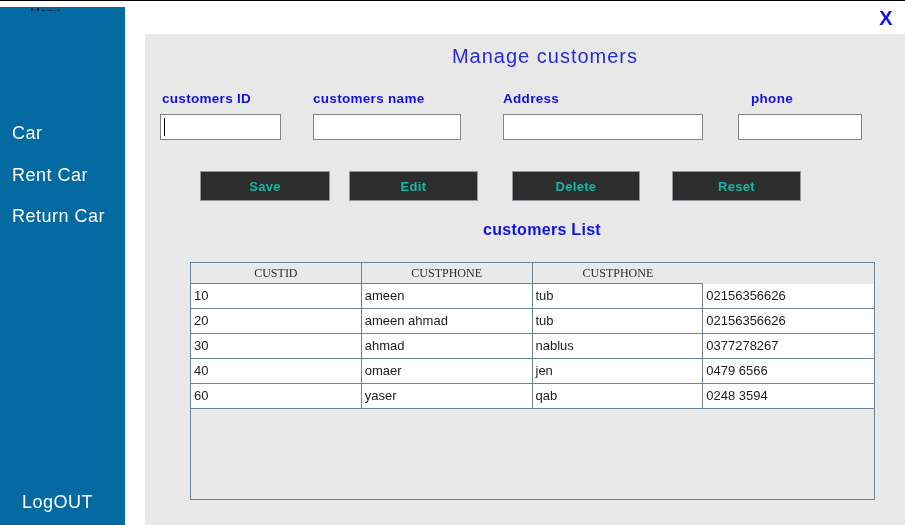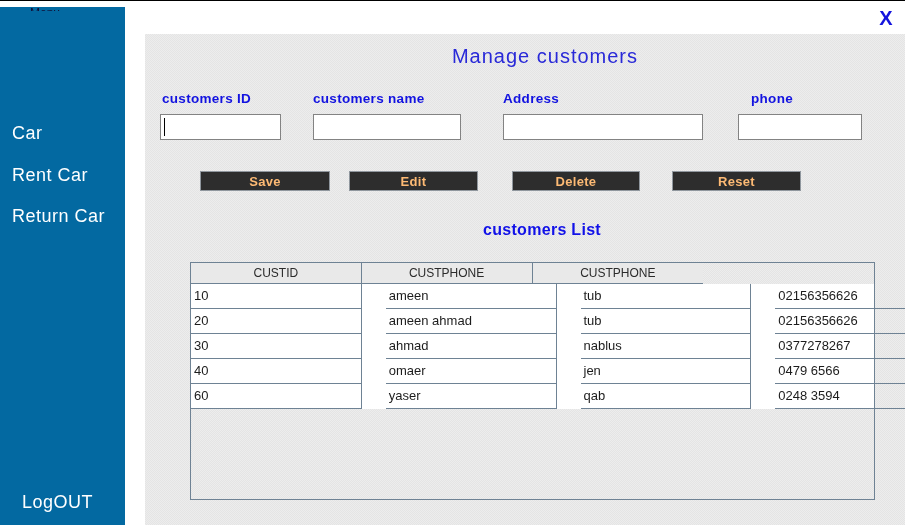--- a/index.html
+++ b/index.html
@@ -76,49 +76,49 @@
     font-size:13px;padding:2px 4px;
   }
   .inp-id{left:160px;width:121px;}
   .inp-name{left:313px;width:148px;}
   .inp-address{left:503px;width:200px;}
   .inp-phone{left:738px;width:124px;}
   .caret{
     position:absolute;left:164px;top:117px;width:1px;height:18px;background:#000000;
   }
   .action-btn{
-    position:absolute;top:170px;height:20px;
+    position:absolute;top:170px;height:30px;
     background:#2d2d2d;
     border:1px solid #90979e;
-    color:#fdba74;font-weight:bold;font-size:13px;letter-spacing:.3px;
+    color:#14b8a6;font-weight:bold;font-size:13px;letter-spacing:.3px;
     font-family:"Liberation Sans", sans-serif;
     cursor:pointer;box-sizing:border-box;
   }
   .btn-save{left:200px;width:130px;}
   .btn-edit{left:349px;width:129px;}
   .btn-delete{left:512px;width:128px;}
   .btn-reset{left:672px;width:129px;}
   .list-title{
     position:absolute;left:142px;top:220px;width:800px;
     text-align:center;font-size:16px;font-weight:bold;color:#1111e8;letter-spacing:.3px;
   }
   
   .grid{
     position:absolute;left:190px;top:261px;width:685px;height:238px;
     border:1px solid #6e8294;box-sizing:border-box;
   }
-  .grid-header{display:flex;height:21px;}
+  .grid-header{display:flex;height:21px;font-family:Liberation Serif, serif;}
   .grid-header .hcell{
     flex:0 0 25%;box-sizing:border-box;
     border-right:1px solid #6e8294;border-bottom:1px solid #6e8294;
     font-size:12px;color:#2b2b2b;text-align:center;line-height:20px;
     background:#e9e9e9;
   }
   .grid-header .hcell:last-child{border-right:none;}
-  .grid-row{display:flex;height:25px;background:#ffffff;gap:24px;}
+  .grid-row{display:flex;height:25px;background:#ffffff;}
   .grid-row .cell{
     flex:0 0 25%;box-sizing:border-box;
     border-right:1px solid #6e8294;border-bottom:1px solid #6e8294;
     font-size:13px;color:#1c1c1c;line-height:24px;padding-left:3px;
     overflow:hidden;white-space:nowrap;
   }
   .grid-row .cell:last-child{border-right:none;}
 </style>
 </head>
 <body>

